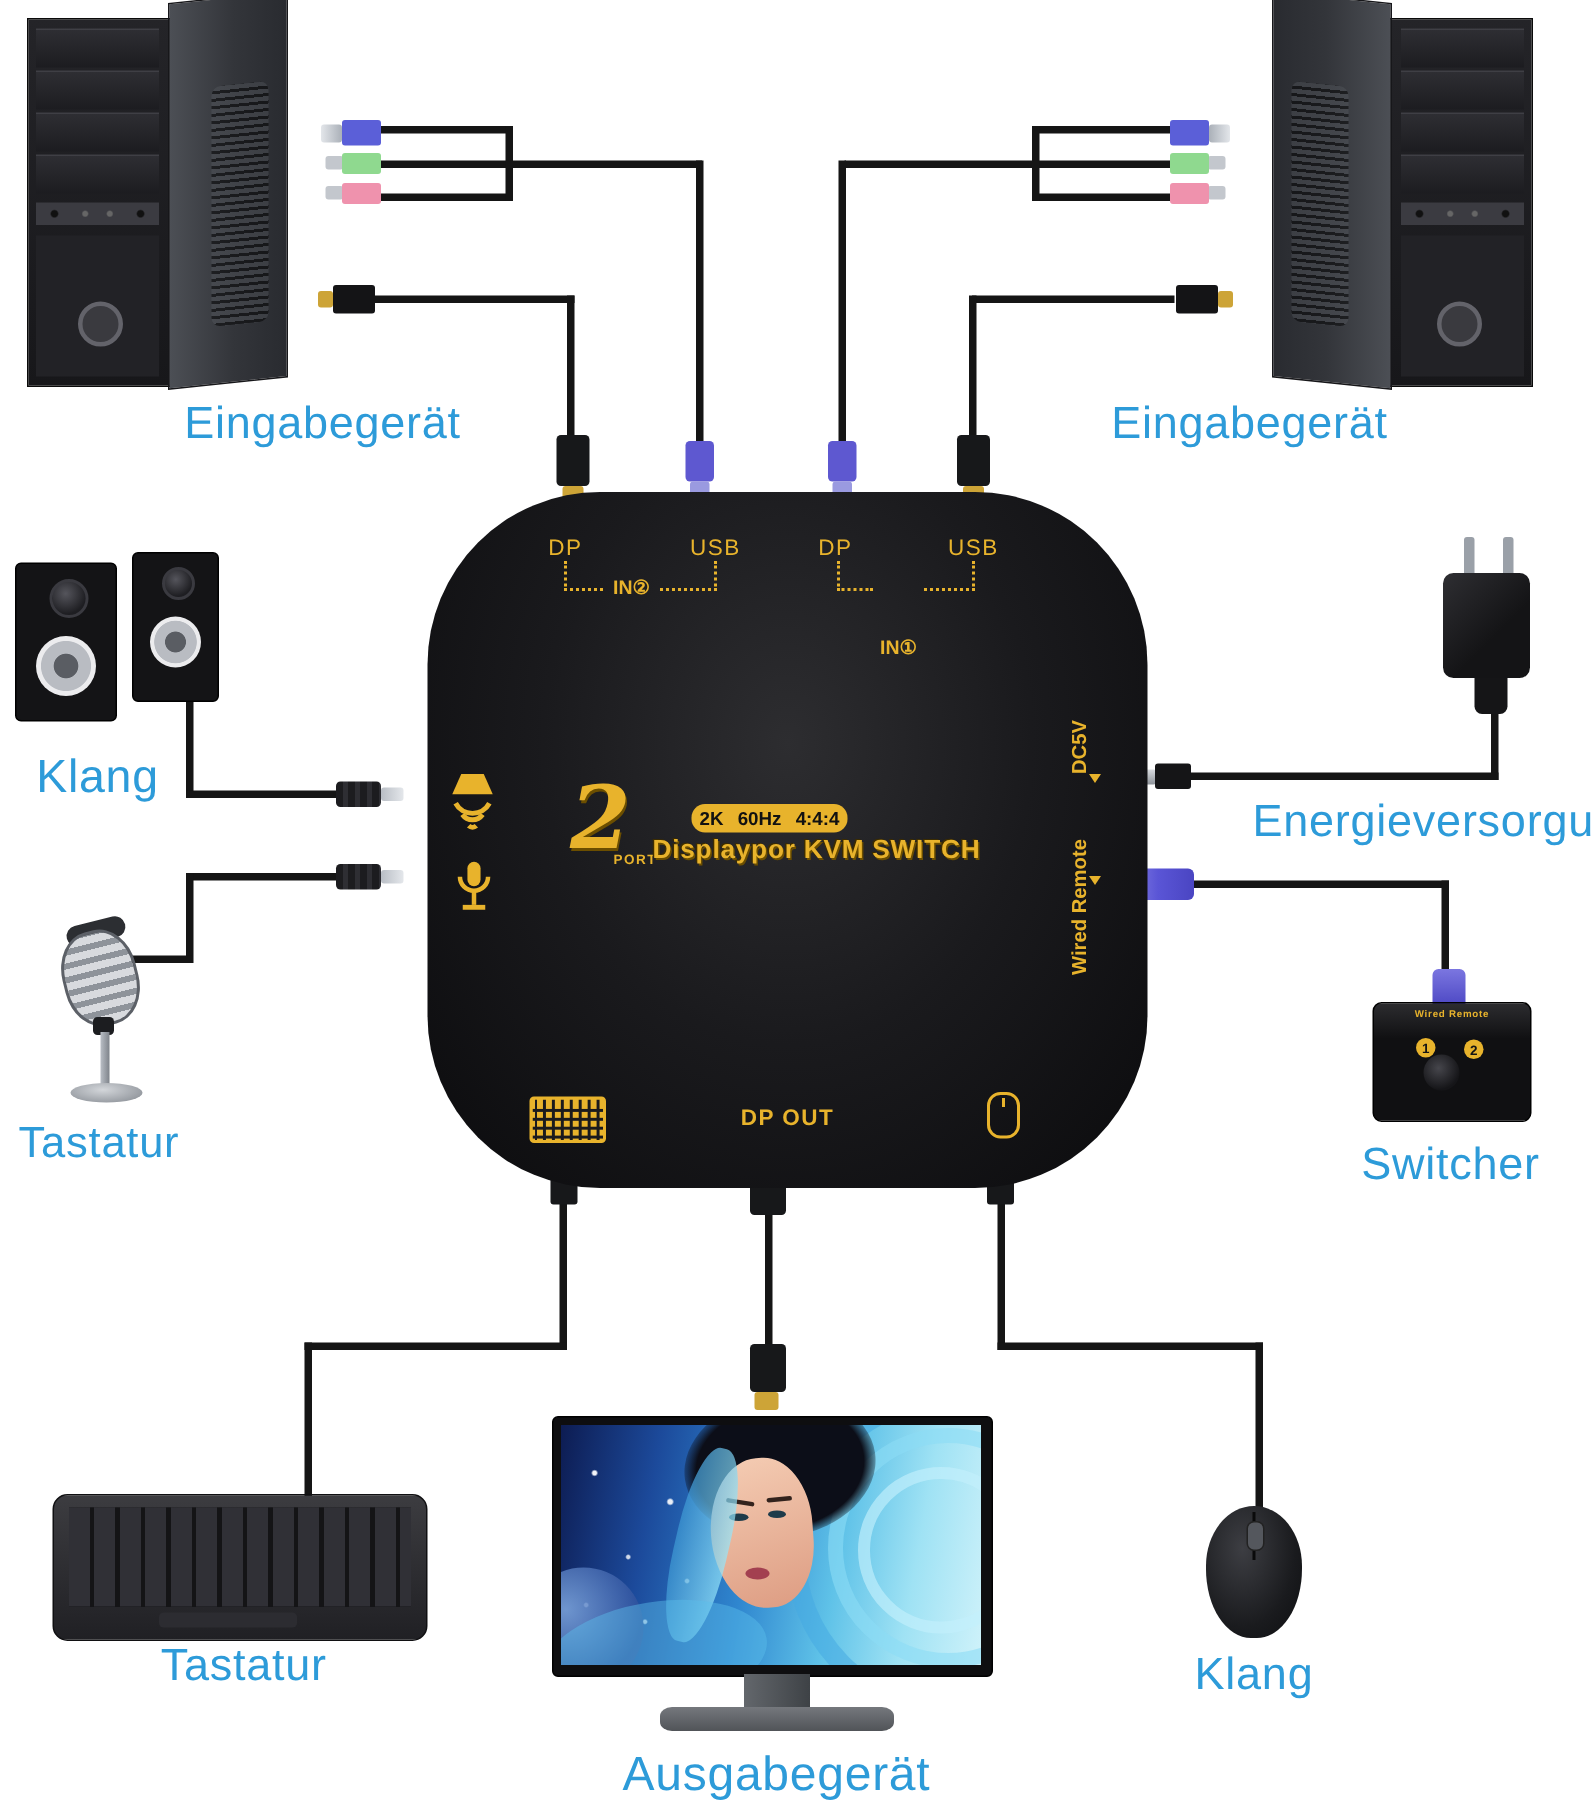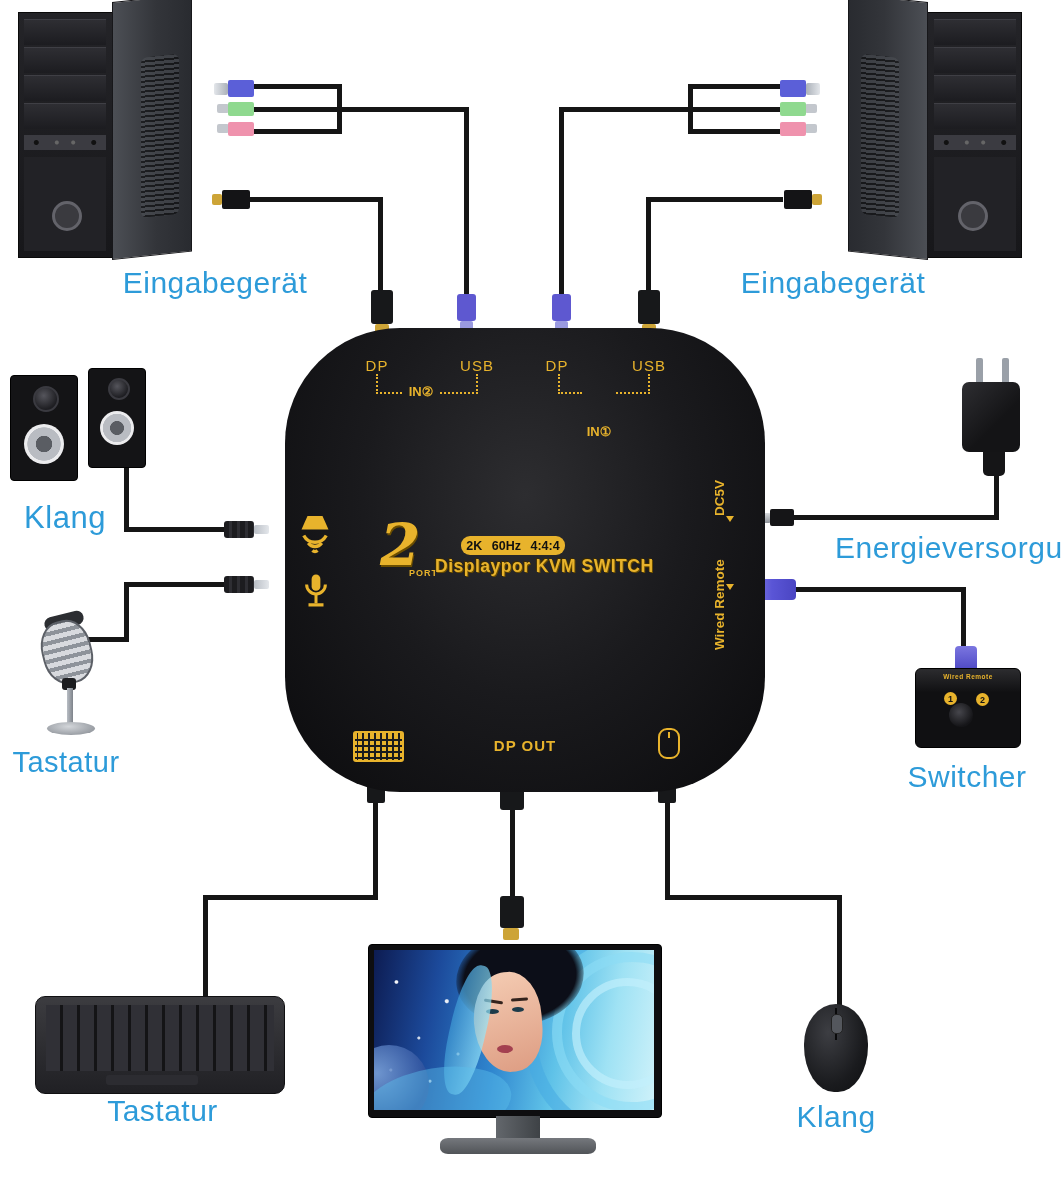--- a/index.html
+++ b/index.html
@@ -137,20 +137,21 @@
     </div>
   </div>
 
   <div class="lbl" style="left:115px;top:266px;width:200px;">Eingabegerät</div>
   <div class="lbl" style="left:733px;top:266px;width:200px;">Eingabegerät</div>
   <div class="lbl" style="left:10px;top:500px;width:110px;font-size:31px;">Klang</div>
   <div class="lbl" style="left:0px;top:746px;width:132px;font-size:29px;">Tastatur</div>
   <div class="lbl" style="left:835px;top:531px;width:226px;">Energieversorgung</div>
   <div class="lbl" style="left:905px;top:760px;width:124px;">Switcher</div>
   <div class="lbl" style="left:85px;top:1094px;width:155px;">Tastatur</div>
+  <div class="lbl" style="left:415px;top:1164px;width:205px;font-size:32px;">Ausgabegerät</div>
   <div class="lbl" style="left:775px;top:1100px;width:122px;">Klang</div>
 
   <i class="cb" style="left:252px;top:84px;width:89px;height:5px;"></i>
   <i class="cb" style="left:252px;top:107px;width:216px;height:5px;"></i>
   <i class="cb" style="left:252px;top:129px;width:89px;height:5px;"></i>
   <i class="cb" style="left:337px;top:84px;width:5px;height:50px;"></i>
   <i class="cb" style="left:464px;top:107px;width:5px;height:192px;"></i>
   <i class="cb" style="left:246px;top:197px;width:137px;height:5px;"></i>
   <i class="cb" style="left:378px;top:197px;width:5px;height:96px;"></i>
 

